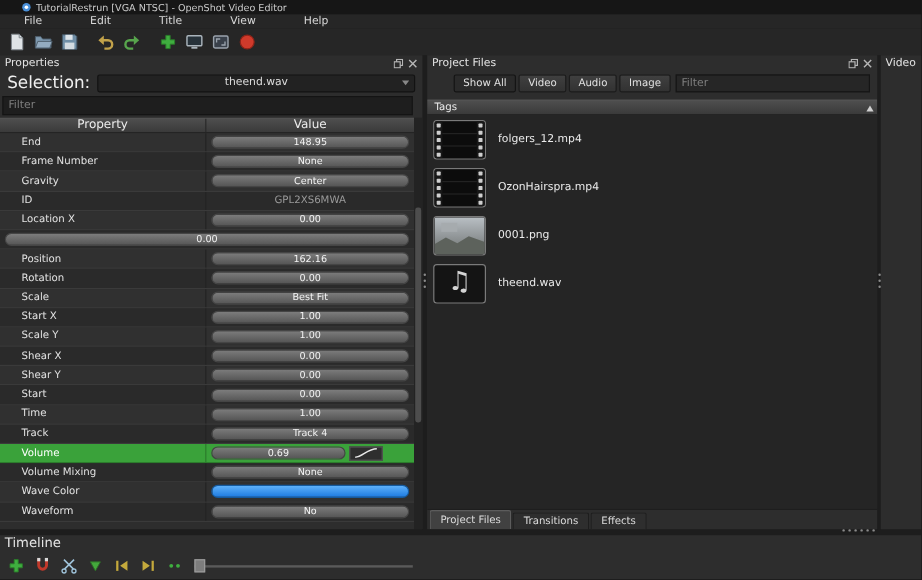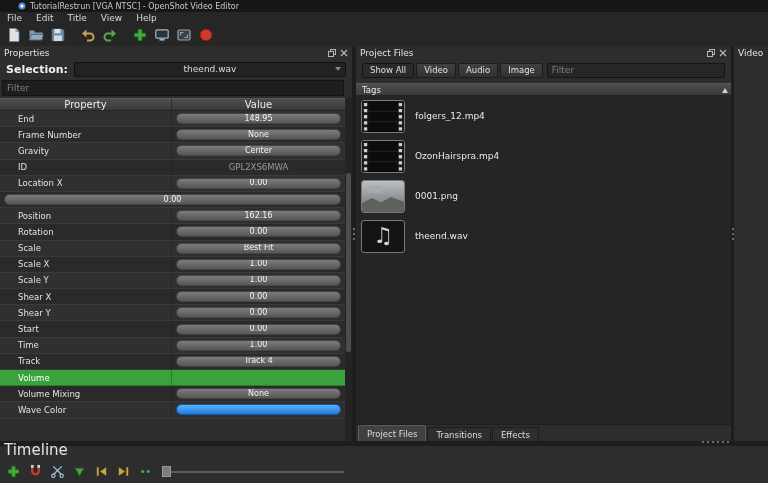--- a/index.html
+++ b/index.html
@@ -6,21 +6,21 @@
   html,body{background:#1d1d1d}
   #window{position:relative;width:768px;height:483px;background:#1d1d1d;overflow:hidden;
     font-family:"DejaVu Sans","Liberation Sans",sans-serif;color:#ddd;font-size:9px}
 
   
   .titlebar{position:absolute;top:0;left:0;right:0;height:12px;background:#161616;
     display:flex;align-items:center;gap:4px;padding-left:18px;font-size:8px;color:#c9c9c9}
   
   .menubar{position:absolute;top:12px;left:0;right:0;height:12px;background:#262626;
     display:flex;align-items:center;font-size:9px;color:#d8d8d8}
-  .menu-item{padding:0 7px;line-height:12px;cursor:default}
+  .menu-item{padding:0 20px;line-height:12px;cursor:default}
   
   .toolbar{position:absolute;top:24px;left:0;right:0;height:22px;background:#262626;
     display:flex;align-items:center;padding-left:4px;gap:3px}
   .tool-btn{width:19px;height:19px;display:flex;align-items:center;justify-content:center}
   .tool-btn svg{width:16px;height:16px}
   .tool-btn:nth-child(4){margin-left:8px}
   .tool-btn:nth-child(6){margin-left:8px}
 
   
   .dock{position:absolute;top:46px;bottom:42px;background:#2d2d2d;overflow:hidden}
@@ -29,21 +29,21 @@
   #dock-preview{left:734px;right:0}
   .dock-header{height:13px;display:flex;align-items:center;font-size:9px;color:#e4e4e4;
     padding:0 4px;white-space:nowrap}
   .dock-header .dtitle{flex:1;overflow:hidden}
   .dock-icons{display:flex;gap:4px;align-items:center}
   .dock-icon{width:8px;height:8px;display:inline-flex}
 
   
   .sel-row{position:absolute;top:13px;left:0;right:0;height:20px;display:flex;align-items:center;
     padding:0 6px;gap:6px}
-  .sel-label{font-weight:bold;font-size:11px;color:#f0f0f0;white-space:nowrap}
+  .sel-label{font-weight:normal;font-size:14px;color:#f0f0f0;white-space:nowrap}
   .sel-dropdown{flex:1;height:15px;background:#222;border:1px solid #121212;border-radius:2px;
     display:flex;align-items:center;justify-content:center;font-size:9px;color:#ddd;position:relative}
   .sel-arrow{position:absolute;right:4px;top:4px;width:0;height:0;
     border-left:3px solid transparent;border-right:3px solid transparent;border-top:4px solid #888}
   .filter-input{position:absolute;top:34px;left:2px;right:8px;height:16px;background:#1e1e1e;
     border:1px solid #141414;color:#ccc;font-size:9px;padding:0 4px;font-family:inherit;outline:none}
   .filter-input::placeholder{color:#7f7f7f}
 
   .prop-table{position:absolute;top:52px;left:0;right:7px;bottom:0;overflow:hidden}
   .prop-header{display:flex;height:13px;background:linear-gradient(#4e4e4e,#3a3a3a);
@@ -65,21 +65,21 @@
   .prop-row.green .pr-name{color:#fff;border-right-color:#2c7c2c}
   .prop-row.green{border-bottom-color:#2c7c2c}
   .kf-btn{width:28px;height:12px;margin-left:3px;background:#2e2e2e;border:1px solid #555;
     display:flex;align-items:center;justify-content:center}
   .kf-btn svg{width:20px;height:9px}
   .kf-spacer{width:22px}
   .prop-scroll{position:absolute;top:52px;right:0;width:7px;bottom:0;background:#232323}
   .prop-thumb{position:absolute;left:1px;right:1px;top:22%;height:52%;background:#4d4d4d;border-radius:2px}
 
   
-  .files-filters{position:absolute;top:16px;left:6px;right:6px;height:16px;display:flex;align-items:center}
+  .files-filters{position:absolute;top:16px;left:22px;right:6px;height:16px;display:flex;}
   #filter-btns{display:flex;gap:2px}
   .filter-btn{height:15px;padding:0 7px;background:linear-gradient(#404040,#323232);
     border:1px solid #1c1c1c;color:#e0e0e0;font-size:8.5px;display:flex;align-items:center;border-radius:2px}
   .filter-btn.active{background:#2a2a2a;border-color:#141414}
   .files-filter-input{flex:1;margin-left:4px;height:15px;background:#262626;border:1px solid #151515;
     color:#ccc;font-size:9px;padding:0 4px;font-family:inherit;outline:none}
   .files-filter-input::placeholder{color:#7f7f7f}
   .files-header{position:absolute;top:37px;left:0;right:0;height:13px;
     background:linear-gradient(#4e4e4e,#3a3a3a);border-top:1px solid #5a5a5a;
     border-bottom:1px solid #242424;display:flex;font-size:8.5px;color:#ececec}
@@ -103,21 +103,21 @@
   
   .vsplit{position:absolute;width:2px;height:2px;background:#8a8a8a;border-radius:1px;
     box-shadow:0 5px 0 #8a8a8a,0 10px 0 #8a8a8a}
   #vsplit-1{left:353px;top:228px}
   #vsplit-2{left:731.5px;top:228px}
   .hsplit{position:absolute;top:441px;left:702px;width:2px;height:2px;background:#8a8a8a;border-radius:1px;
     box-shadow:5px 0 0 #8a8a8a,10px 0 0 #8a8a8a,15px 0 0 #8a8a8a,20px 0 0 #8a8a8a,25px 0 0 #8a8a8a}
 
   
   #dock-timeline{position:absolute;left:0;right:0;top:446px;bottom:0;background:#2d2d2d}
-  .tl-header{height:13px;display:flex;align-items:flex-end;font-size:15px;color:#e4e4e4;padding-left:4px}
+  .tl-header{height:13px;display:flex;align-items:flex-start;font-size:11px;color:#e4e4e4;padding-left:4px}
   .tl-toolbar{position:absolute;top:14px;left:0;right:0;bottom:0;display:flex;align-items:center;padding-left:5px}
   #timeline-icons{display:flex;align-items:center;gap:5px}
   .tl-btn{width:17px;height:17px;display:flex;align-items:center;justify-content:center}
   .tl-btn svg{width:15px;height:15px}
   .tl-slider{position:relative;width:182px;height:14px;margin-left:8px}
   .tl-track{position:absolute;left:0;right:0;top:6px;height:2px;background:#5a5a5a}
   .tl-handle{position:absolute;left:0;top:1px;width:9px;height:11px;background:#7d7d7d;border:1px solid #9a9a9a}
 </style>
 </head>
 <body>
@@ -276,21 +276,21 @@
               <span class="pill">0.00</span>
             </span>
           </div>
           <div class="prop-row">
             <span class="pr-name">Scale</span>
             <span class="pr-val">
               <span class="pill">Best Fit</span>
             </span>
           </div>
           <div class="prop-row">
-            <span class="pr-name">Scale X</span>
+            <span class="pr-name">Start X</span>
             <span class="pr-val">
               <span class="pill">1.00</span>
             </span>
           </div>
           <div class="prop-row">
             <span class="pr-name">Scale Y</span>
             <span class="pr-val">
               <span class="pill">1.00</span>
             </span>
           </div>
@@ -319,31 +319,46 @@
             </span>
           </div>
           <div class="prop-row">
             <span class="pr-name">Track</span>
             <span class="pr-val">
               <span class="pill">Track 4</span>
             </span>
           </div>
           <div class="prop-row green">
             <span class="pr-name">Volume</span>
+            <span class="pr-val">
+              <span class="pill">0.69</span>
+              <span class="kf-btn">
+                <svg viewBox="0 0 20 9">
+                  <path d="M1 8 C7 8 11 1 19 1" fill="none" stroke="#e8e8e8" stroke-width="1.2"></path>
+                </svg>
+              </span>
+              <span class="kf-spacer"></span>
+            </span>
           </div>
           <div class="prop-row">
             <span class="pr-name">Volume Mixing</span>
             <span class="pr-val">
               <span class="pill">None</span>
             </span>
           </div>
           <div class="prop-row">
             <span class="pr-name">Wave Color</span>
             <span class="pr-val">
               <span class="pill color-pill"></span>
+            </span>
+          </div>
+          <div class="prop-row">
+            <span class="pr-name">Waveform</span>
+            <span class="pr-val">
+              <span class="pill">No</span>
             </span>
           </div>
         </div>
     </div>
     <div class="prop-scroll">
       <div class="prop-thumb"></div>
     </div>
   </div>
 
   <div class="dock" id="dock-files">

